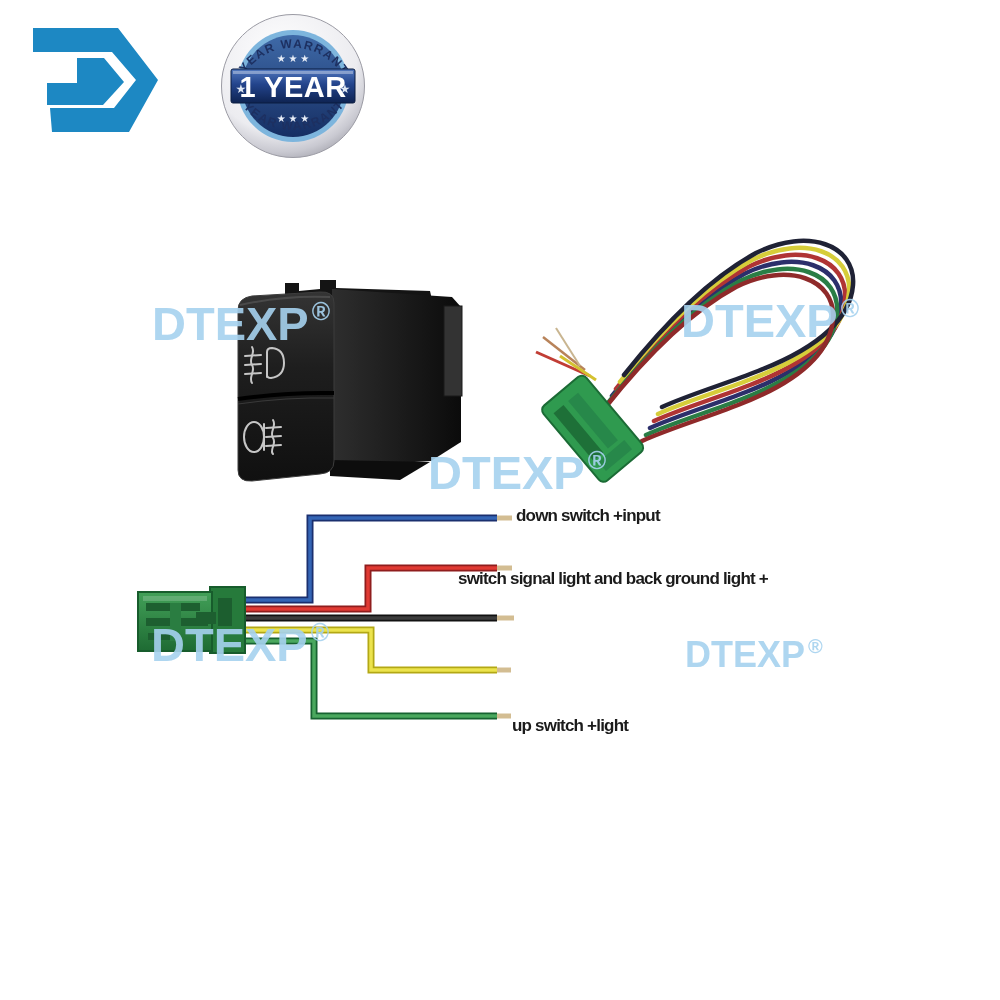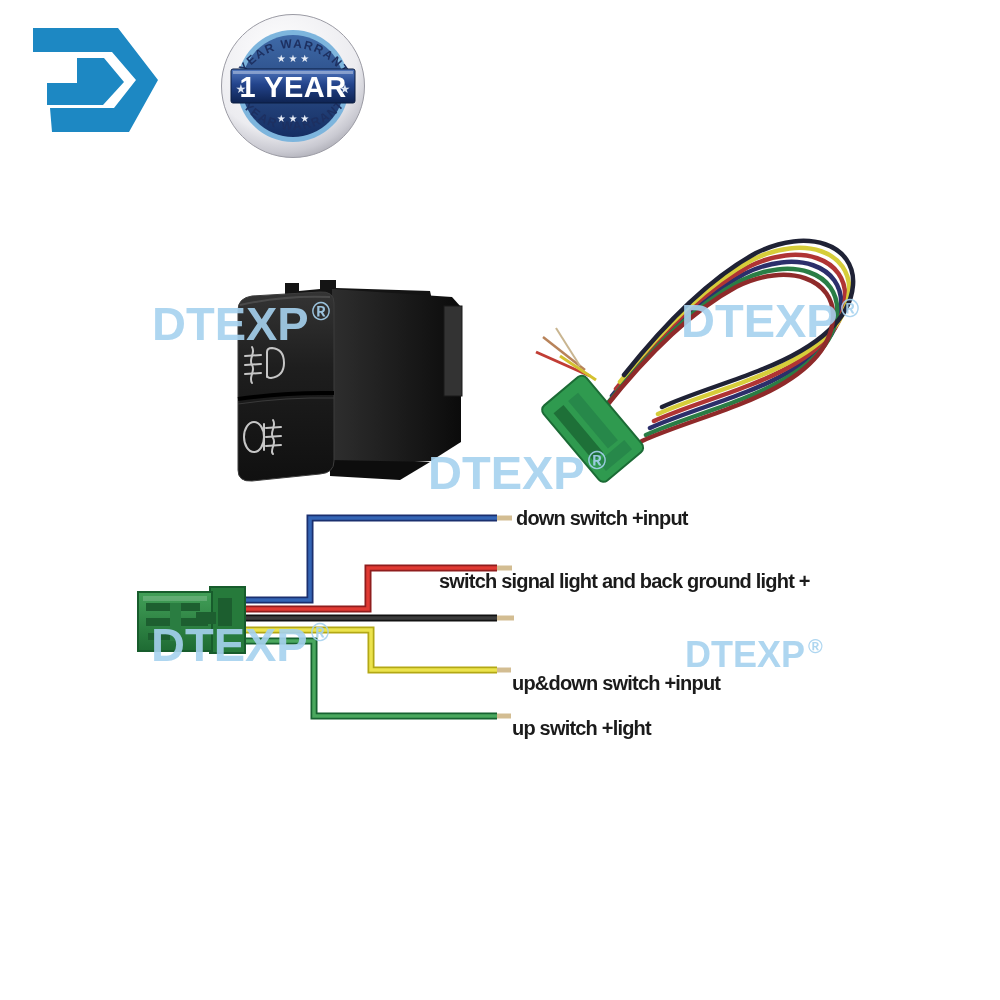--- a/index.html
+++ b/index.html
@@ -8,21 +8,21 @@
   .layer{position:absolute;left:0;top:0;width:1000px;height:1000px;pointer-events:none;}
   .photo-layer{z-index:1;}
   .diagram-layer{z-index:2;}
   
   .wm{position:absolute;color:var(--wm-color,#a6d2ef);font-size:47px;font-weight:700;
       letter-spacing:0px;white-space:nowrap;opacity:.9;z-index:5;line-height:1;}
   .wm .wm-r{font-size:25px;position:relative;top:-20px;margin-left:3px;}
   .wm.small{font-size:36px;}
   .wm.small .wm-r{font-size:20px;top:-14px;}
   
-  .lbl{position:absolute;font-weight:bold;font-size:20px;letter-spacing:-0.8px;
+  .lbl{position:absolute;font-weight:bold;font-size:17px;letter-spacing:-0.8px;
        color:var(--label-color,#1b1b1b);white-space:nowrap;z-index:6;line-height:1.2;}
   
   svg text{font-family:"Liberation Sans",sans-serif;}
   .arcText{font-size:12px;font-weight:bold;fill:#1d3061;letter-spacing:1.5px;}
   .stars{font-size:10px;fill:#e8eef8;text-anchor:middle;}
   .centerText{font-size:29px;font-weight:bold;fill:#ffffff;text-anchor:middle;letter-spacing:.5px;}
   .sideStar{font-size:12px;fill:#dfe8f4;text-anchor:middle;}
   .wire-outline{fill:none;stroke-width:7;stroke-linejoin:miter;}
   .wire-core{fill:none;stroke-width:3.5;stroke-linejoin:miter;}
   .wire-tip{stroke-width:5;stroke-linecap:butt;}
@@ -189,17 +189,16 @@
     </g>
   </svg>
 
   <div class="wm" style="left:152px;top:300px"><span class="wm-t">DTEXP</span><span class="wm-r">®</span></div>
   <div class="wm" style="left:681px;top:297px"><span class="wm-t">DTEXP</span><span class="wm-r">®</span></div>
   <div class="wm" style="left:428px;top:449px"><span class="wm-t">DTEXP</span><span class="wm-r">®</span></div>
   <div class="wm" style="left:151px;top:621px"><span class="wm-t">DTEXP</span><span class="wm-r">®</span></div>
   <div class="wm small" style="left:685px;top:637px"><span class="wm-t">DTEXP</span><span class="wm-r">®</span></div>
 
   <div class="lbl" style="left:516px;top:506px">down switch +input</div>
-  <div class="lbl" style="left:439px;top:569px">switch signal light and back ground light +</div>
-  <div class="lbl" style="left:512px;top:671px">up&amp;down switch +input</div>
+  <div class="lbl" style="left:458px;top:569px">switch signal light and back ground light +</div>
   <div class="lbl" style="left:512px;top:716px">up switch +light</div>
 
 </div>
 
 </body></html>

